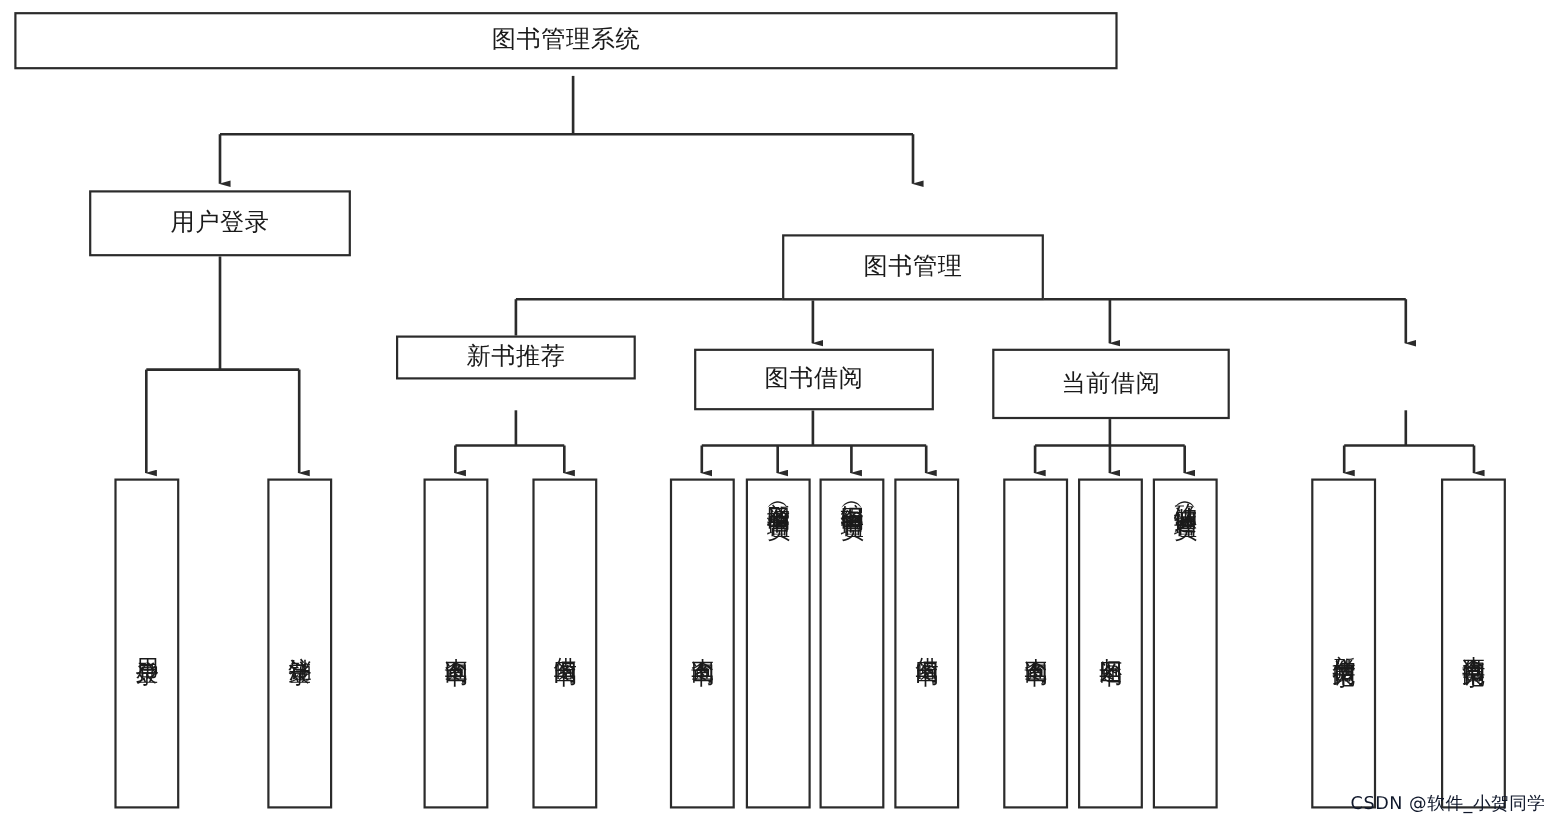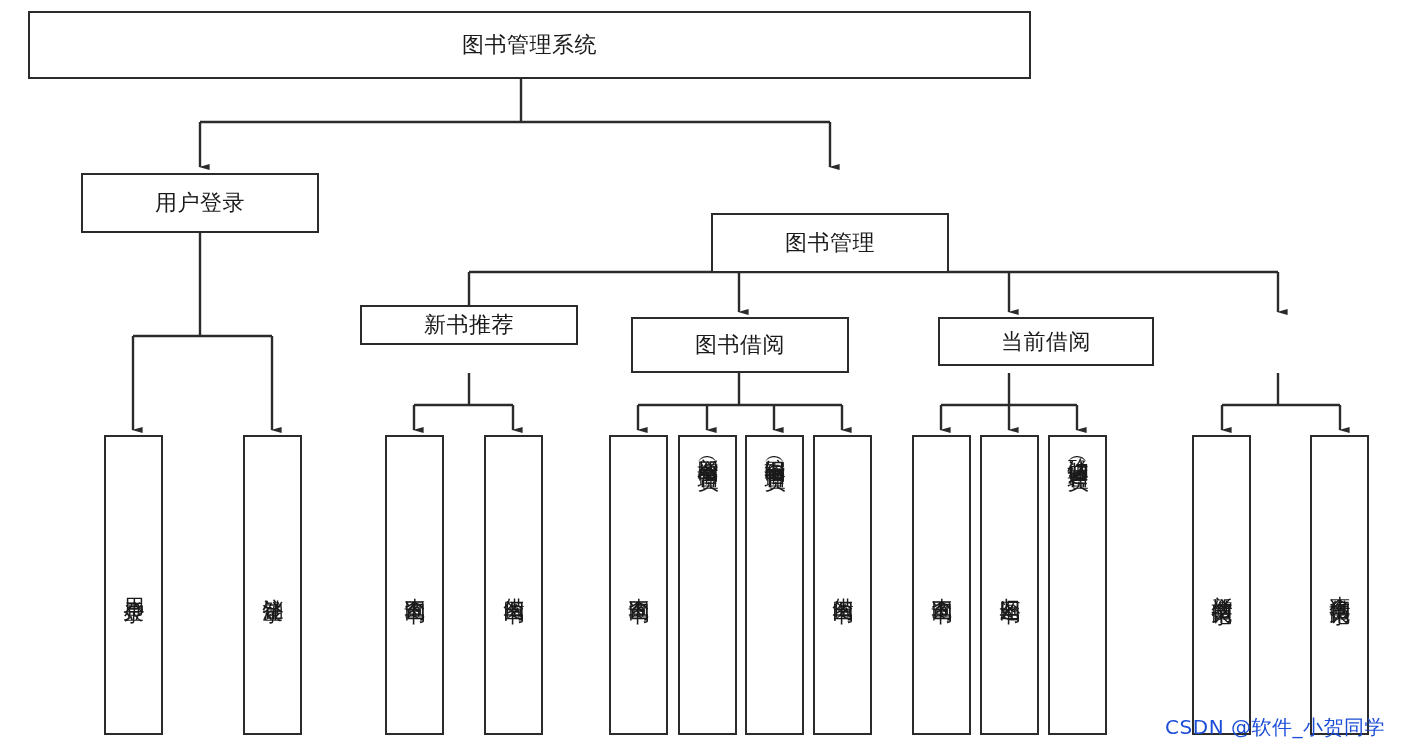--- a/index.html
+++ b/index.html
@@ -56,24 +56,24 @@
   .node.leaf .node-label {
     writing-mode: vertical-rl;
     text-orientation: upright;
     font-size: 21px;
     line-height: 1.18;
     letter-spacing: 2px;
     white-space: nowrap;
   }
   #watermark {
     position: absolute;
-    right: 20px;
+    right: 0;
     bottom: 6px;
-    font-size: 20px;
-    color: #1d4ed8;
+    font-size: 16px;
+    color: #0f172a;
     letter-spacing: 0.5px;
     z-index: 5;
     user-select: none;
   }
 </style>
 </head>
 <body>
 
 <div id="diagram-root">
 
@@ -120,41 +120,41 @@
       <path d="M1009,405 L1009,430" marker-end="url(#arrowhead)"></path>
       <path d="M1077,405 L1077,430" marker-end="url(#arrowhead)"></path>
 
       <path d="M1278,373 L1278,405"></path>
       <path d="M1222,405 L1340,405"></path>
       <path d="M1222,405 L1222,430" marker-end="url(#arrowhead)"></path>
       <path d="M1340,405 L1340,430" marker-end="url(#arrowhead)"></path>
     </g>
   </svg>
 
-  <div class="node" style="left:28px; top:11px; width:1003px; height:68px;">
+  <div class="node" style="left:13px; top:11px; width:1003px; height:52px;">
     <span class="node-label">图书管理系统</span>
   </div>
 
   <div class="node" style="left:81px; top:173px; width:238px; height:60px;">
     <span class="node-label">用户登录</span>
   </div>
 
   <div class="node" style="left:711px; top:173px; width:238px; height:60px;margin-top:40px;">
     <span class="node-label">图书管理</span>
   </div>
 
   <div class="node" style="left:360px; top:305px; width:218px; height:40px;">
     <span class="node-label">新书推荐</span>
   </div>
 
   <div class="node" style="left:631px; top:317px; width:218px; height:56px;">
     <span class="node-label">图书借阅</span>
   </div>
 
-  <div class="node" style="left:938px; top:317px; width:216px; height:49px;">
+  <div class="node" style="left:902px; top:317px; width:216px; height:64px;">
     <span class="node-label">当前借阅</span>
   </div>
 
 
   <div class="node leaf centered" style="left:104px; top:435px; width:59px; height:300px;">
     <span class="node-label">用户登录</span>
   </div>
 
   <div class="node leaf centered" style="left:243px; top:435px; width:59px; height:300px;">
     <span class="node-label">注销登录</span>

